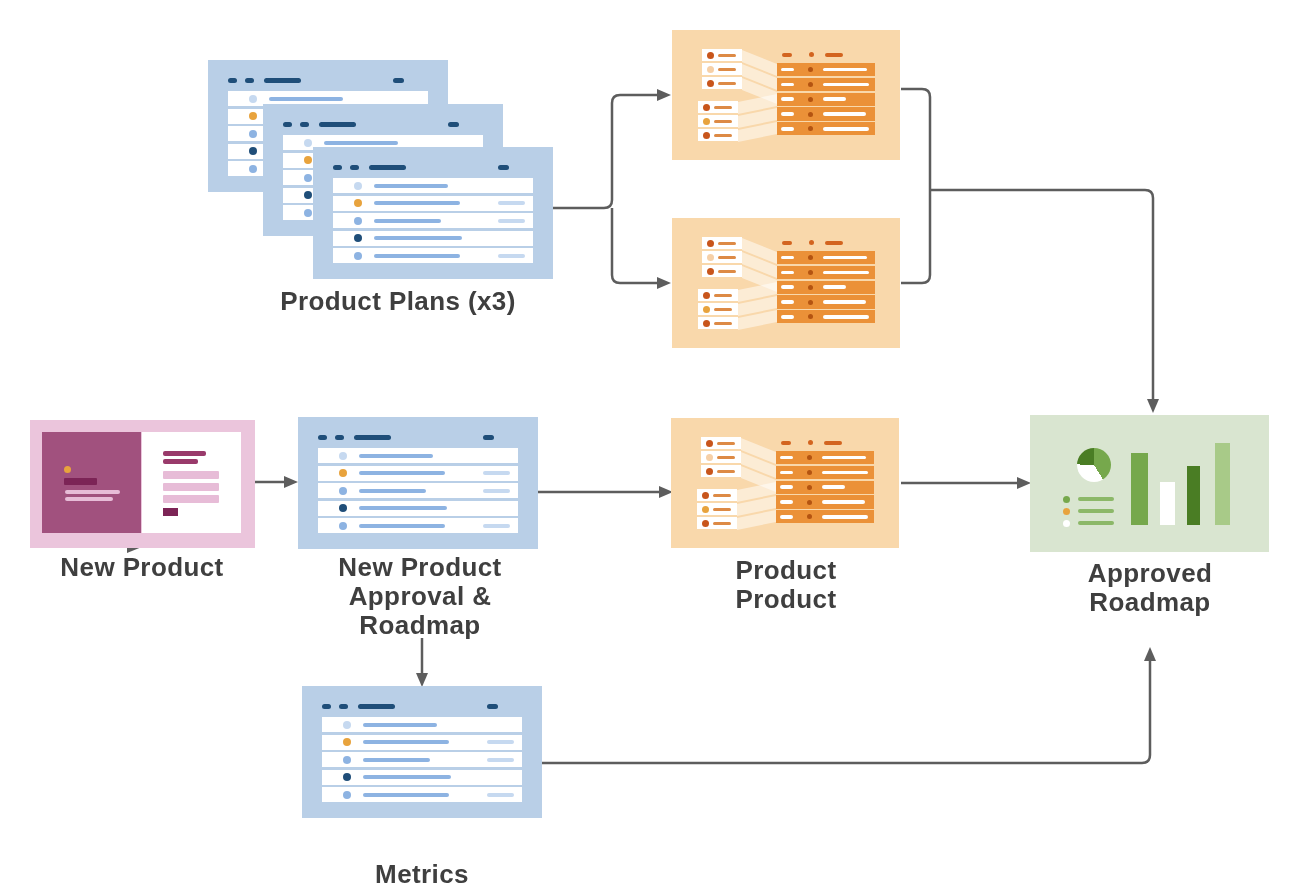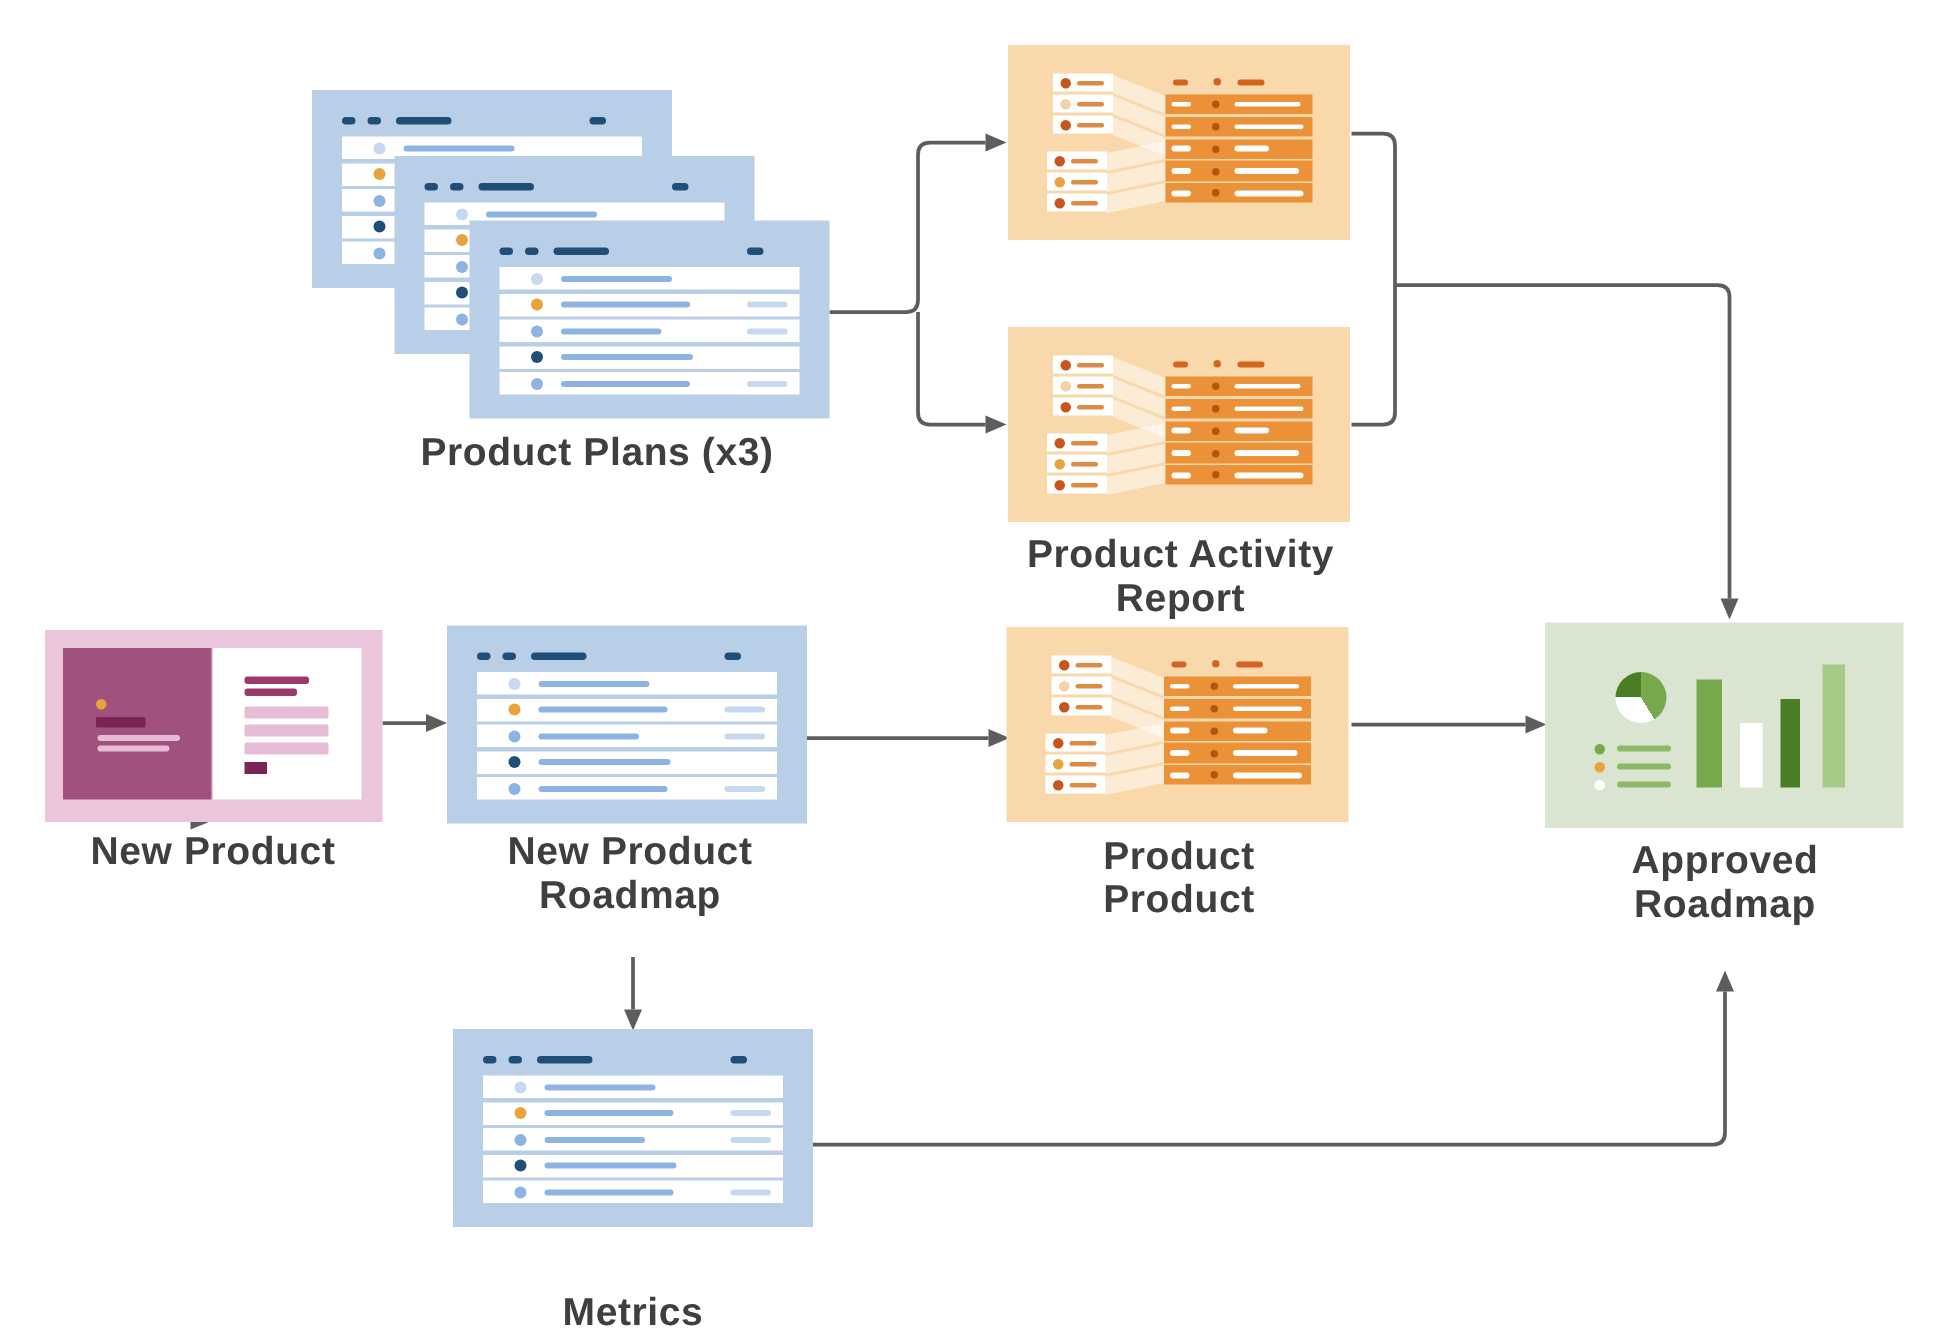--- a/index.html
+++ b/index.html
@@ -528,29 +528,26 @@
           <i class="d mid"></i>
           <i class="l" style="width:86px"></i>
           <i class="r"></i>
         </div>
     </div>
   </div>
 
   <div class="label" style="left:398px;top:287px">
     <div>Product Plans (x3)</div>
   </div>
-  <div class="label" style="left:787px;top:355px">
-    <div>Product Activity</div>
-    <div>Report</div>
-  </div>
   <div class="label" style="left:142px;top:553px">
     <div>New Product</div>
   </div>
   <div class="label" style="left:420px;top:553px">
     <div>New Product</div>
+    <div>Approval &amp;</div>
     <div>Roadmap</div>
   </div>
   <div class="label" style="left:786px;top:556px">
     <div>Product</div>
     <div>Product</div>
   </div>
   <div class="label" style="left:1150px;top:559px">
     <div>Approved</div>
     <div>Roadmap</div>
   </div>

